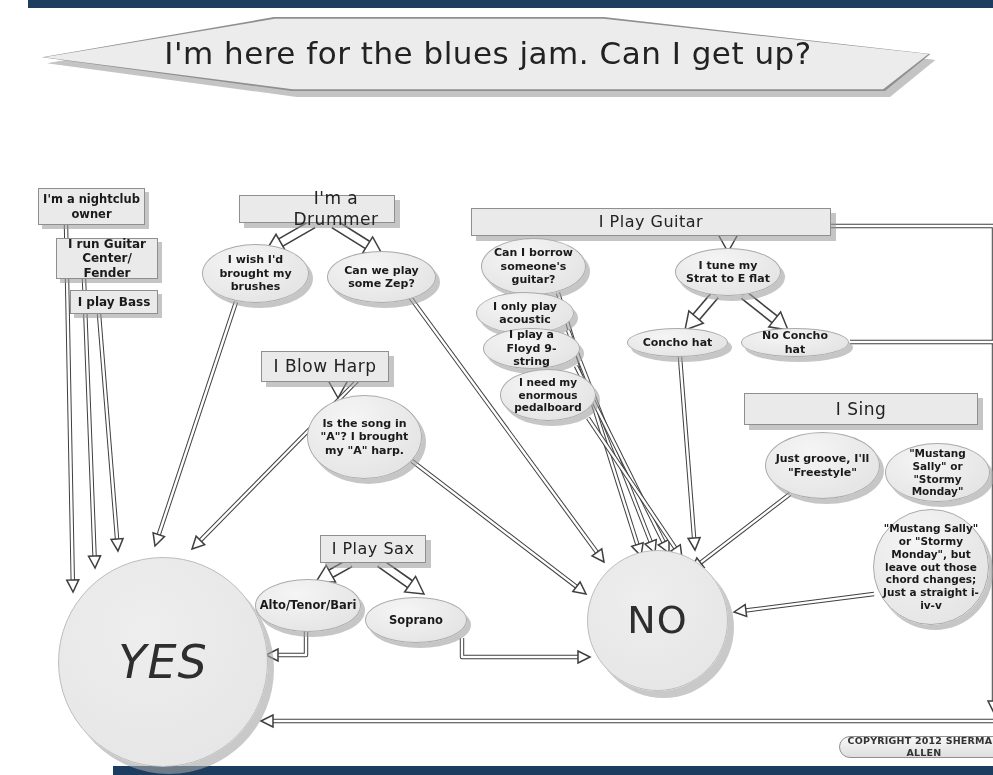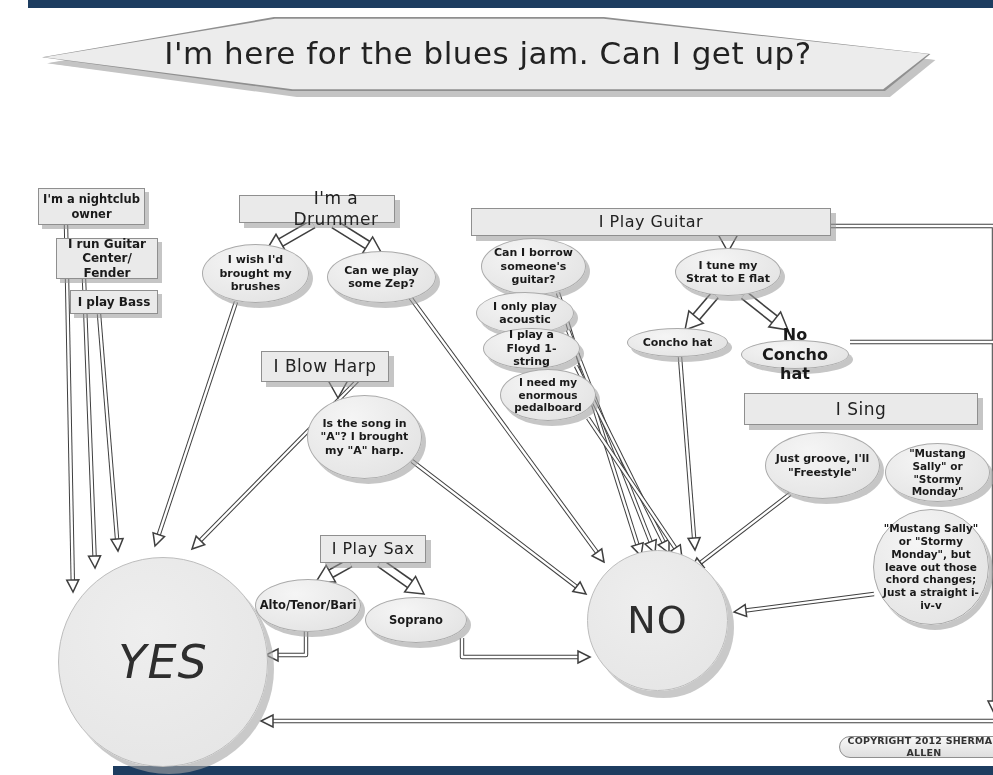--- a/index.html
+++ b/index.html
@@ -219,32 +219,32 @@
       <div class="node header" style="left: 443px; top: 208px; width: 360px; height: 28px; font-size: 16px;">
         <span>I Play Guitar</span>
       </div>
       <div class="node oval" style="left: 453px; top: 238px; width: 105px; height: 57px; font-size: 11px;">
         <span>Can I borrow someone's guitar?</span>
       </div>
       <div class="node oval" style="left: 448px; top: 292px; width: 98px; height: 42px; font-size: 11px;">
         <span>I only play acoustic</span>
       </div>
       <div class="node oval" style="left: 455px; top: 328px; width: 97px; height: 41px; font-size: 11px;">
-        <span>I play a Floyd 1-string</span>
+        <span>I play a Floyd 9-string</span>
       </div>
       <div class="node oval" style="left: 472px; top: 369px; width: 96px; height: 52px; font-size: 10.5px;">
         <span>I need my enormous pedalboard</span>
       </div>
       <div class="node oval" style="left: 647px; top: 248px; width: 106px; height: 48px; font-size: 11px;">
         <span>I tune my Strat to E flat</span>
       </div>
       <div class="node oval" style="left: 599px; top: 328px; width: 101px; height: 29px; font-size: 11px;">
         <span>Concho hat</span>
       </div>
-      <div class="node oval" style="left: 713px; top: 340px; width: 108px; height: 29px; font-size: 16px;">
+      <div class="node oval" style="left: 713px; top: 328px; width: 108px; height: 29px; font-size: 11px;">
         <span>No Concho hat</span>
       </div>
       <div class="node header" style="left: 233px; top: 351px; width: 128px; height: 31px; font-size: 17px;">
         <span>I Blow Harp</span>
       </div>
       <div class="node oval" style="left: 279px; top: 395px; width: 115px; height: 84px; font-size: 11px;">
         <span>Is the song in "A"? I brought my "A" harp.</span>
       </div>
       <div class="node header" style="left: 716px; top: 393px; width: 234px; height: 32px; font-size: 17px;">
         <span>I Sing</span>

